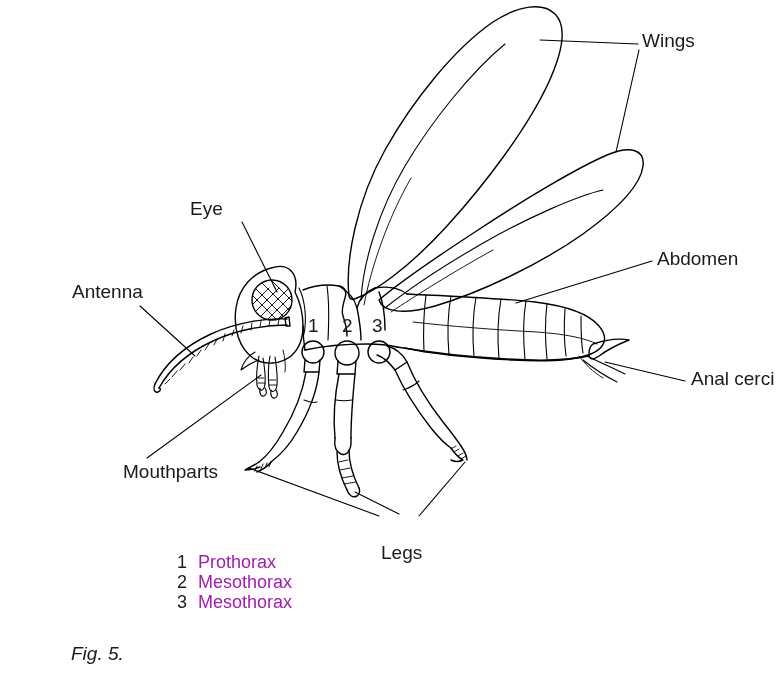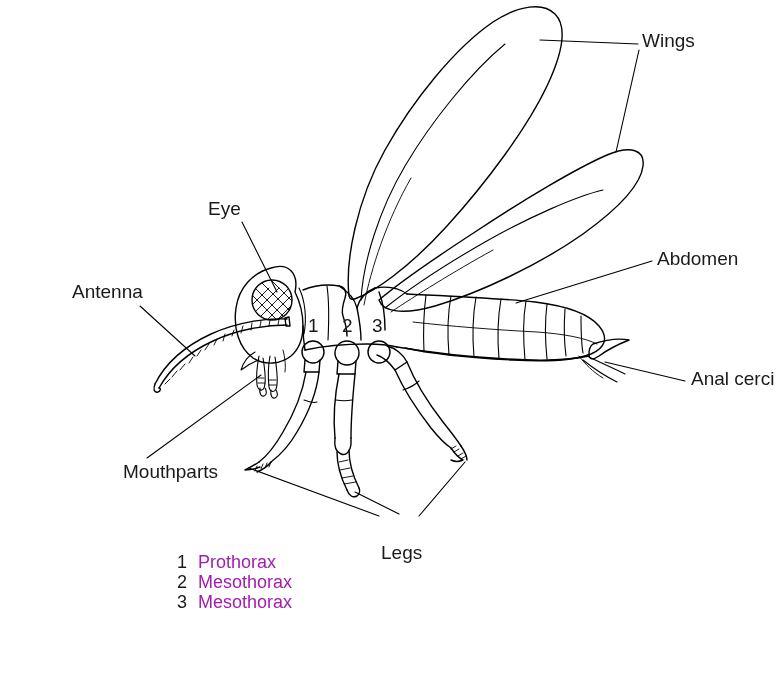--- a/index.html
+++ b/index.html
@@ -243,21 +243,21 @@
     </g>
 
   </svg>
 
   <div class="callout-label" style="left:615px; top:31px;">Wings</div>
 
   <div class="callout-label" style="left:630px; top:249px;">Abdomen</div>
 
   <div class="callout-label" style="left:664px; top:369px;">Anal cerci</div>
 
-  <div class="callout-label" style="left:181px; top:199px;">Eye</div>
+  <div class="callout-label" style="left:163px; top:199px;">Eye</div>
 
   <div class="callout-label" style="left:45px; top:282px;">Antenna</div>
 
   <div class="callout-label" style="left:96px; top:462px;">Mouthparts</div>
 
   <div class="callout-label" style="left:354px; top:543px;">Legs</div>
 
   <div class="seg-number" style="left:281px; top:316px;">1</div>
   <div class="seg-number" style="left:315px; top:316px;">2</div>
   <div class="seg-number" style="left:345px; top:316px;">3</div>
@@ -271,15 +271,16 @@
       <span class="legend-key">2</span>
       <span class="legend-name">Mesothorax</span>
     </div>
     <div class="legend-row">
       <span class="legend-key">3</span>
       <span class="legend-name">Mesothorax</span>
     </div>
   </div>
 
   <div id="figure-caption">
+    <span class="caption-id">Fig. 5.</span>
   </div>
 
 </div>
 
 </body></html>

